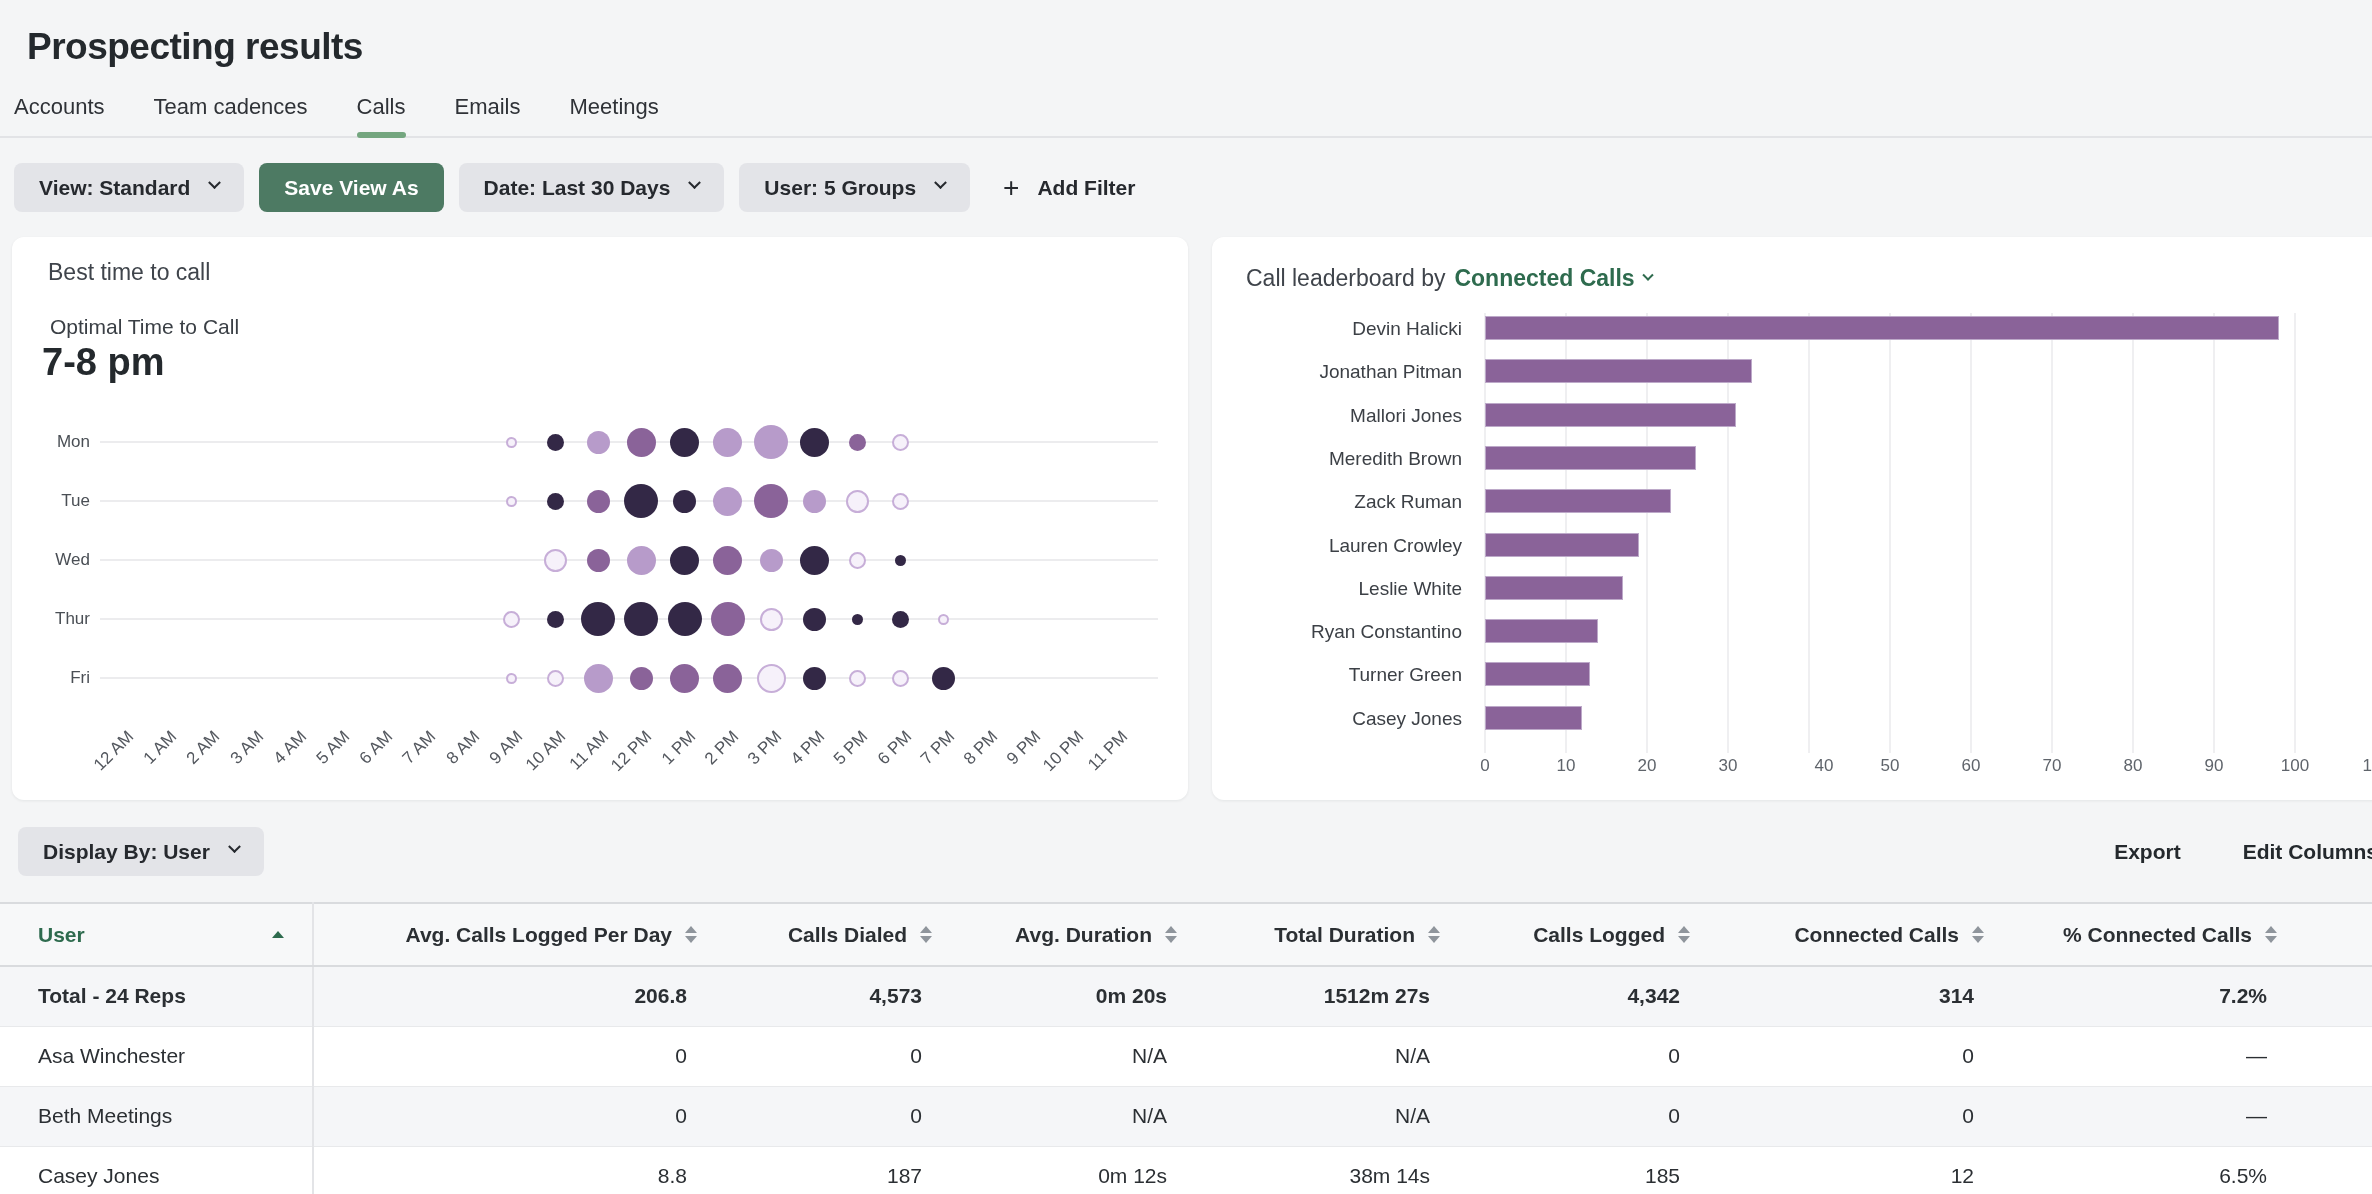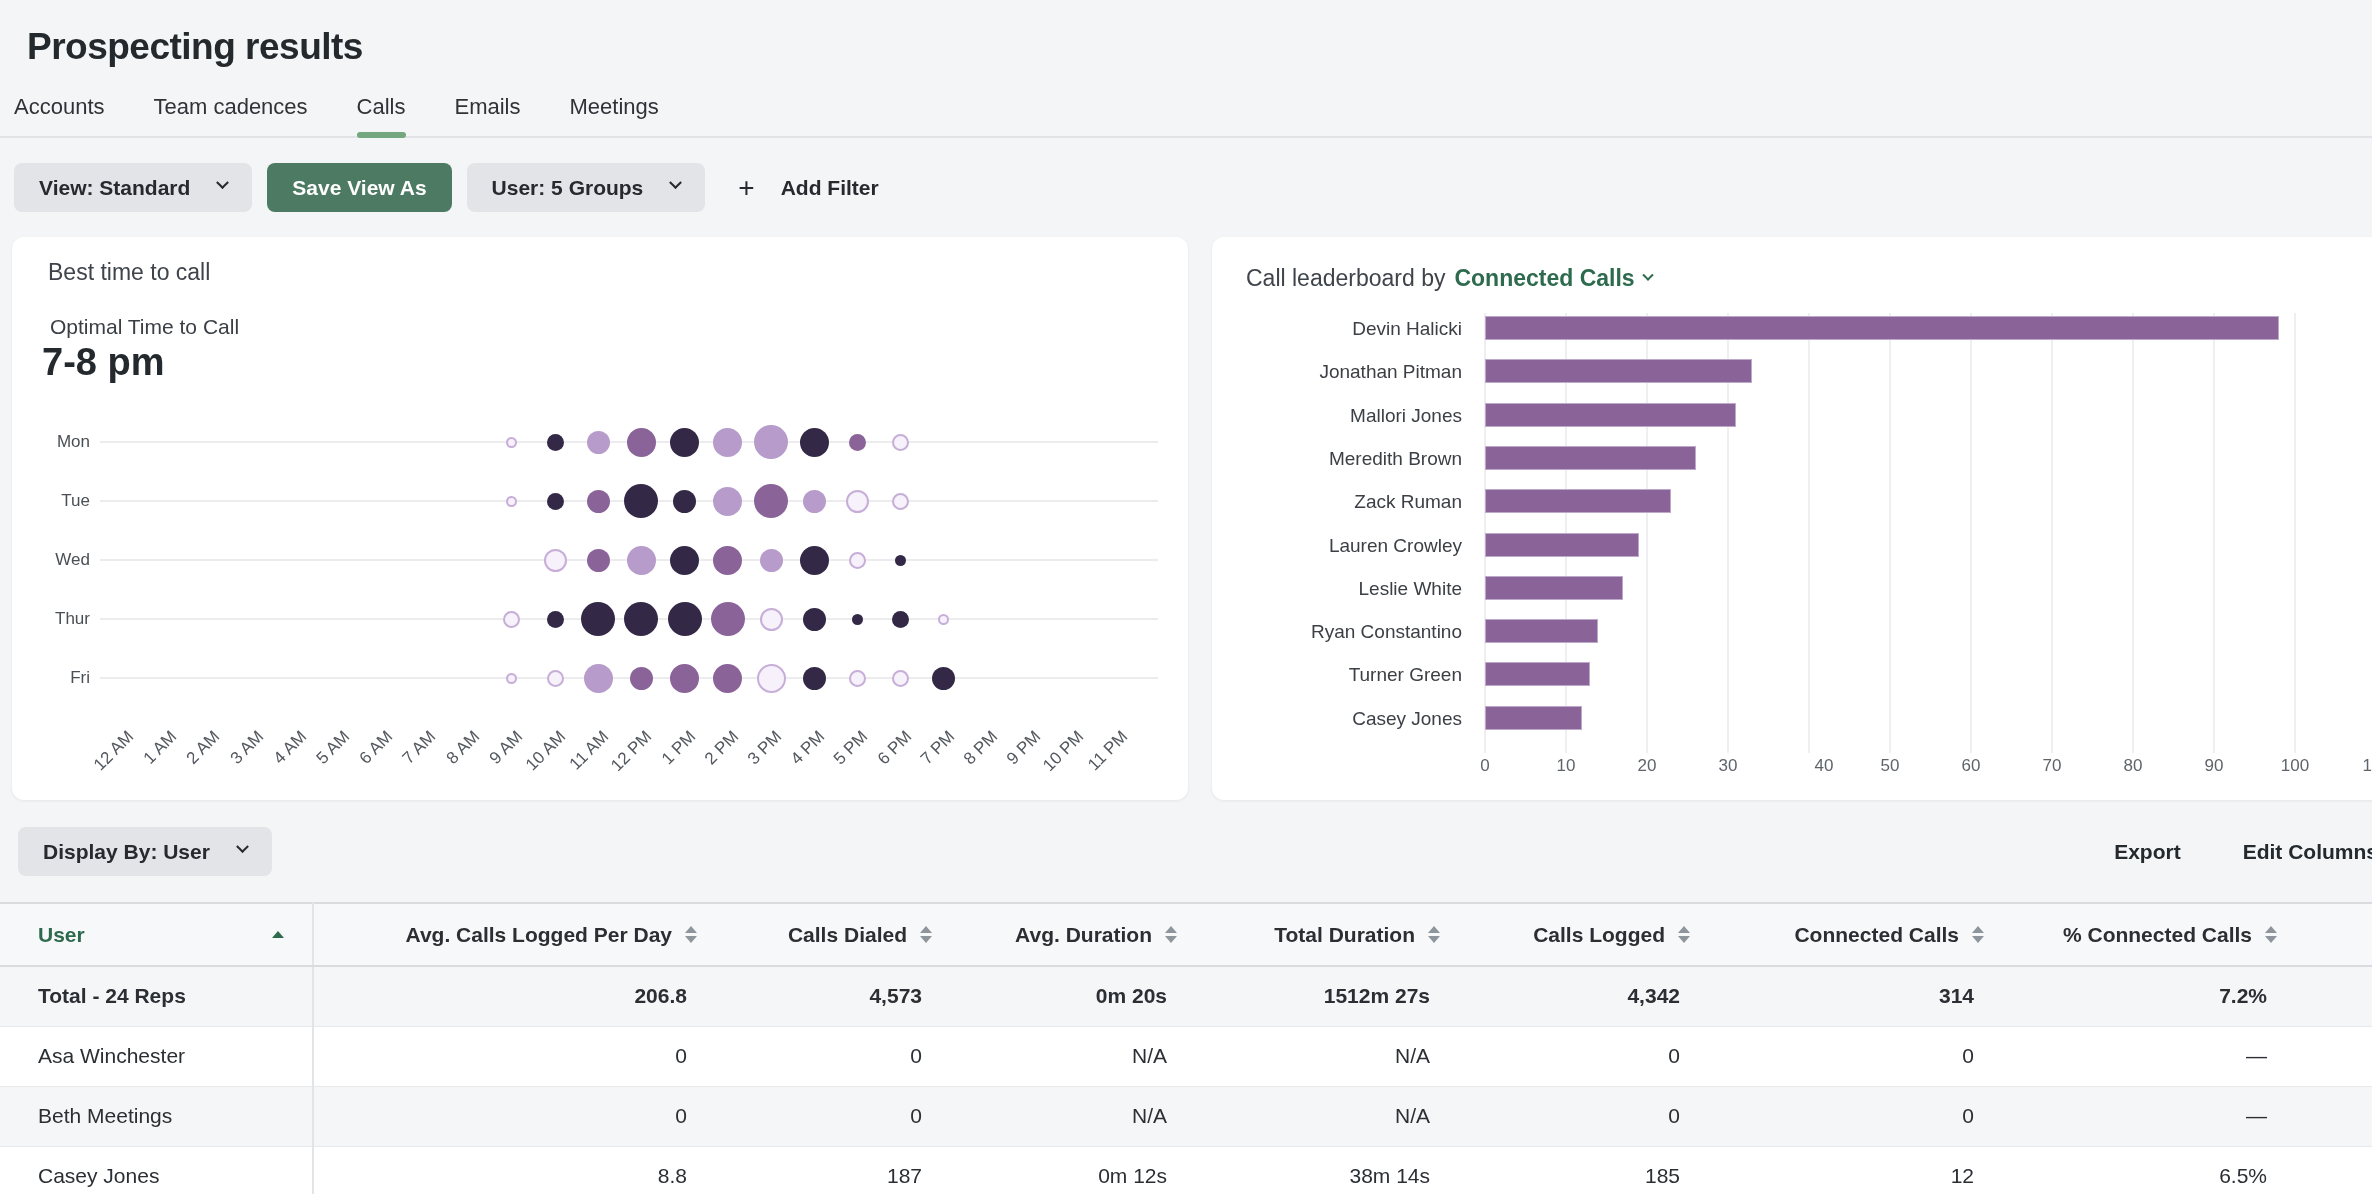--- a/index.html
+++ b/index.html
@@ -15,21 +15,21 @@
   .tabs-wrap { margin-top:26px; border-bottom:2px solid #e2e3e6; padding-left:14px; }
   .tabs { display:flex; gap:49px; }
   .tab { font-size:22px; color:#2f3237; padding-bottom:16px; position:relative; cursor:pointer; white-space:nowrap; }
   .tab.active::after {
     content:""; position:absolute; left:0; right:0; bottom:-2px; height:6px;
     background:#74a67f; border-radius:3px;
   }
   
   .filter-row { display:flex; align-items:center; gap:15px; margin:25px 0 0 14px; }
   .btn {
-    display:inline-flex; align-items:center; gap:28px; height:49px; padding:0 25px;
+    display:inline-flex; align-items:center; gap:20px; height:49px; padding:0 25px;
     background:#e3e4e8; border:none; border-radius:8px; font-size:21px; font-weight:600;
     color:#26292e; font-family:inherit; cursor:pointer; white-space:nowrap;
   }
   .btn.green { background:#4d7a63; color:#ffffff; }
   .btn.ghost { background:transparent; font-weight:600; padding:0 18px; }
   .chev {
     display:inline-block; width:9px; height:9px;
     border-right:2.4px solid currentColor; border-bottom:2.4px solid currentColor;
     transform:rotate(45deg) translate(-2px,-2px); margin-top:-4px;
   }
@@ -103,20 +103,24 @@
     </div>
 </div>
 
 <div class="filter-row" id="filter-row">
     <button class="btn">
       <span>View: Standard</span>
       <span class="chev"></span>
     </button>
     <button class="btn green">
       <span>Save View As</span>
+    </button>
+    <button class="btn">
+      <span>Date: Last 30 Days</span>
+      <span class="chev"></span>
     </button>
     <button class="btn">
       <span>User: 5 Groups</span>
       <span class="chev"></span>
     </button>
     <button class="btn ghost">
       <span class="plus">+</span>
       <span>Add Filter</span>
     </button>
   </div>

